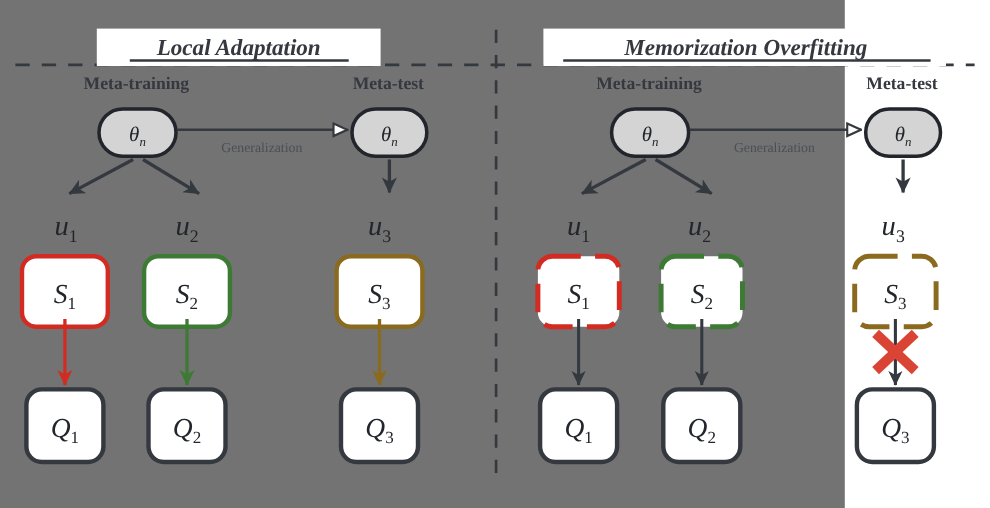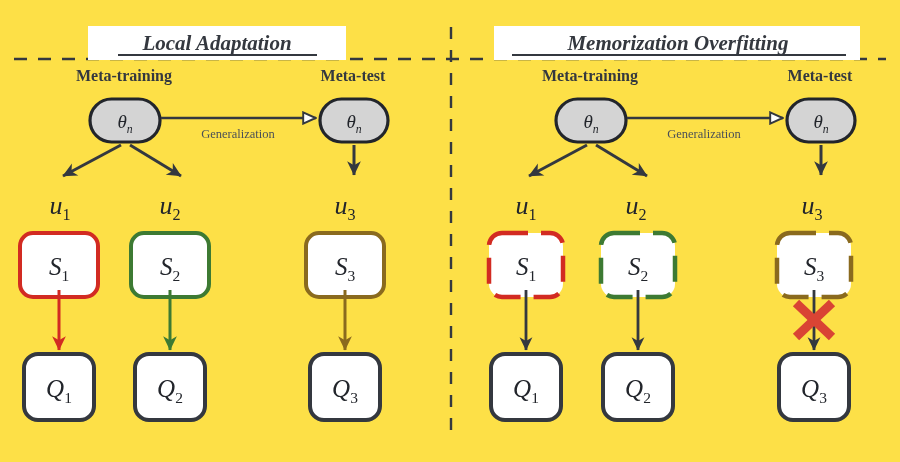--- a/index.html
+++ b/index.html
@@ -1,18 +1,18 @@
 <!DOCTYPE html>
 <html><head>
 <meta charset="utf-8">
 <style>
   html,body{margin:0;padding:0;background:#ffffff;}
   body{width:900px;height:462px;overflow:hidden;
        font-family:"Liberation Serif",serif;}
-  #root{position:relative;width:900px;height:462px;background:#fde047;}
+  #root{position:relative;width:768px;height:462px;background:#737373;}
   svg#diagram{position:absolute;left:0;top:0;width:900px;height:462px;display:block;}
   .panel-title{font-family:"Liberation Serif",serif;font-weight:bold;font-style:italic;
                font-size:21px;fill:#34383f;}
   .stage-label{font-family:"Liberation Serif",serif;font-weight:bold;font-size:16px;fill:#34383f;}
   .edge-label{font-family:"Liberation Serif",serif;font-size:12.5px;fill:#4a4f57;font-style:normal;}
   .math{font-family:"Liberation Serif",serif;font-style:italic;fill:#22252b;}
   .math-u{font-size:26px;}
   .math-sq{font-size:25px;}
   .math-theta{font-size:19px;}
   .sub{font-size:0.62em;font-style:italic;}

